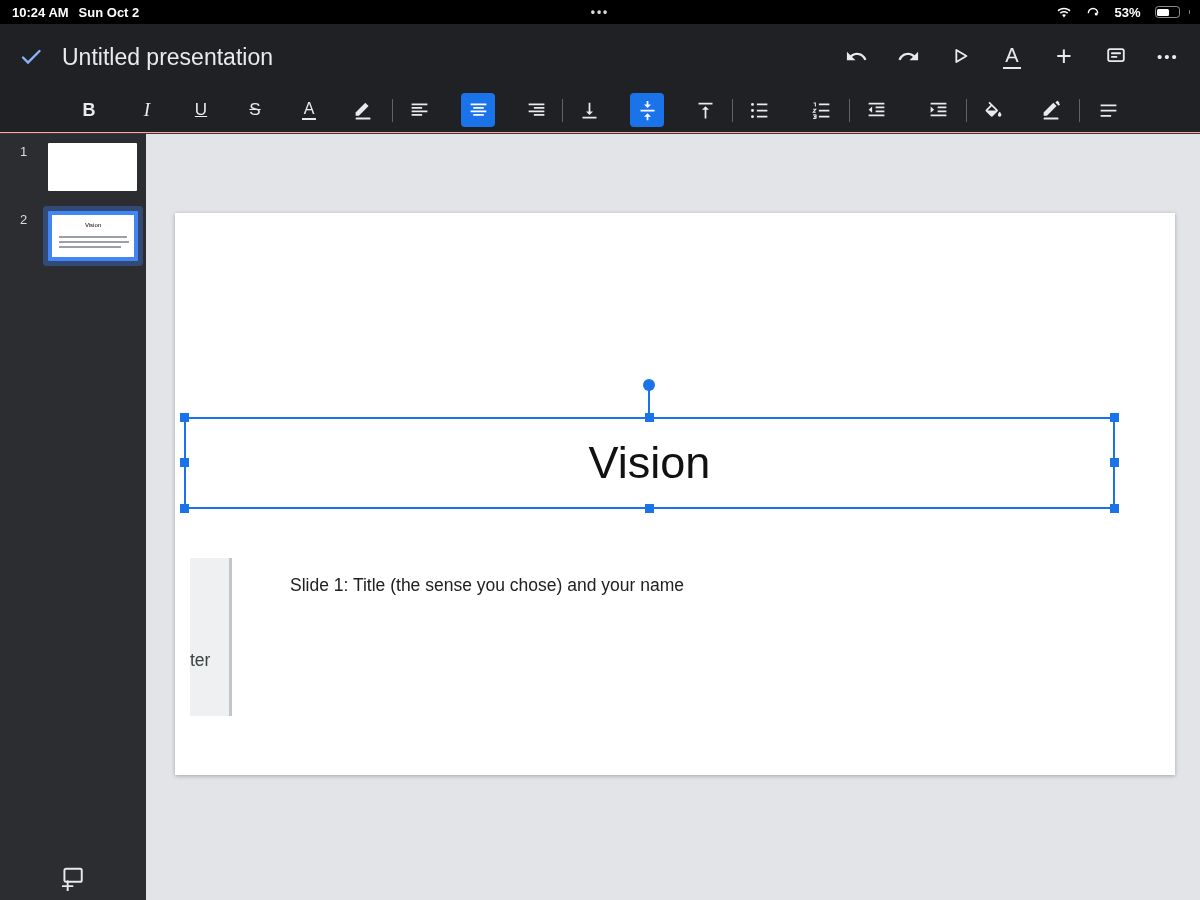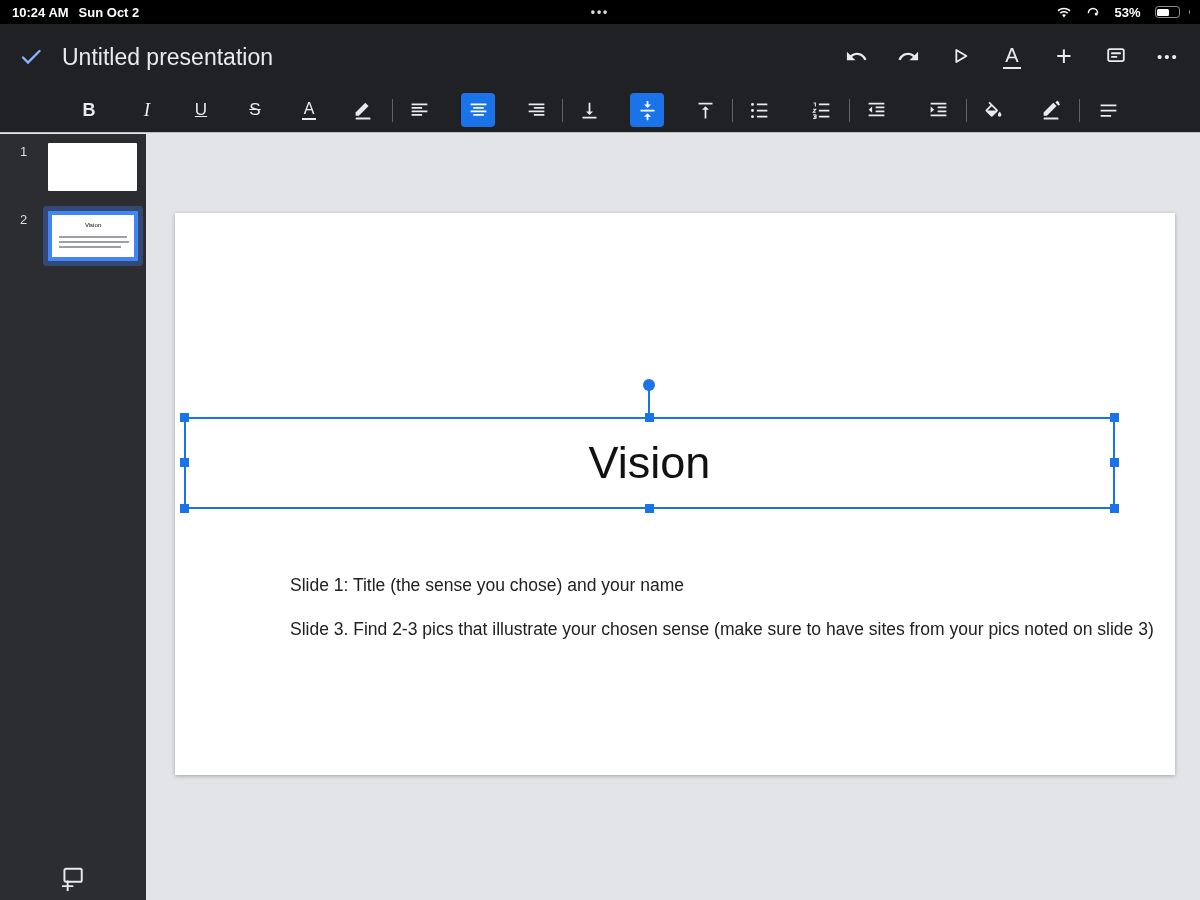--- a/index.html
+++ b/index.html
@@ -1,17 +1,17 @@
 <!DOCTYPE html>
 <html><head>
 <meta charset="utf-8">
 <style>
   * { margin:0; padding:0; box-sizing:border-box; }
   body { font-family:"Liberation Sans","DejaVu Sans",sans-serif; }
-  .screen { position:relative; width:1200px; height:900px; background:#e5e5e5; overflow:hidden; }
+  .screen { position:relative; width:1200px; height:900px; background:#7f1d1d; overflow:hidden; }
 
   
   .status-bar { position:absolute; top:0; left:0; width:1200px; height:24px; background:#000;
     color:#fff; font-size:13px; font-weight:600; display:flex; align-items:center; }
   .status-left { position:absolute; left:12px; display:flex; gap:10px; }
   .status-center { position:absolute; left:0; width:100%; text-align:center; color:#d7d8da; font-size:12px; letter-spacing:2px; }
   .status-right { position:absolute; right:10px; display:flex; align-items:center; gap:14px; }
   .battery-shell { position:relative; width:25px; height:12px; border:1px solid rgba(255,255,255,.55); border-radius:3.5px; }
   .battery-fill { position:absolute; left:1.5px; top:1.5px; bottom:1.5px; width:53%; background:#fff; border-radius:1.5px; }
   .battery-tip { width:1.5px; height:4px; background:rgba(255,255,255,.55); border-radius:0 2px 2px 0; margin-left:-5px; }
@@ -323,20 +323,22 @@
         <div class="handle" style="right:-6px; top:-6px"></div>
         <div class="handle" style="left:-6px;  top:39px"></div>
         <div class="handle" style="right:-6px; top:39px"></div>
         <div class="handle" style="left:-6px;  bottom:-6px"></div>
         <div class="handle" style="left:459px; bottom:-6px"></div>
         <div class="handle" style="right:-6px; bottom:-6px"></div>
       </div>
 
       <div class="body-text">
         <p>Slide 1: Title (the sense you chose) and your name</p>
-        <p>Slide 3. Find 2-3 pics that illustrate your chosen sense (make sure to have sites from your pics noted on slide 3)</p>
-      </div>
-
+      </div>
+
+      <div class="fragment">
+        <div class="fragment-text">ter</div>
+      </div>
 
     </div>
   </div>
 
 </div>
 
 </body></html>

